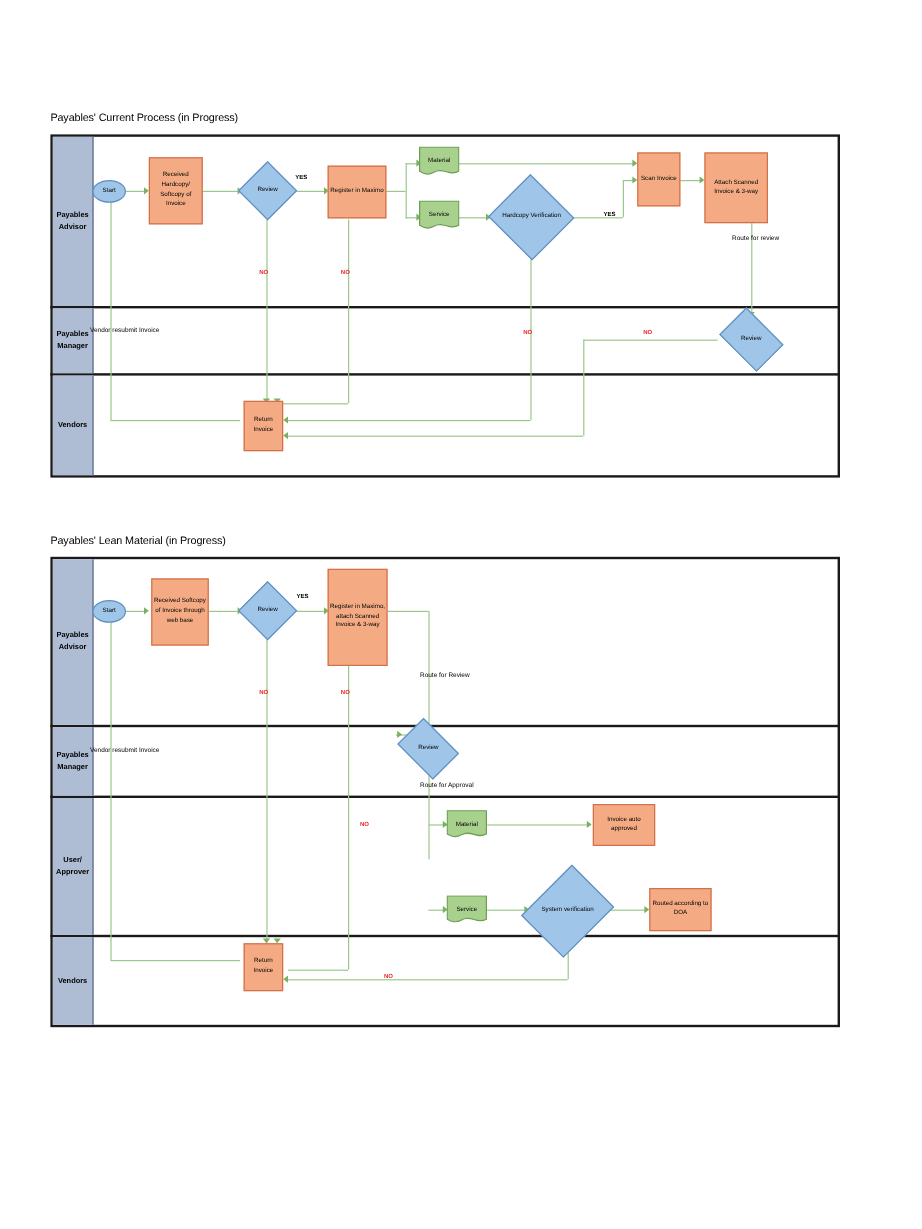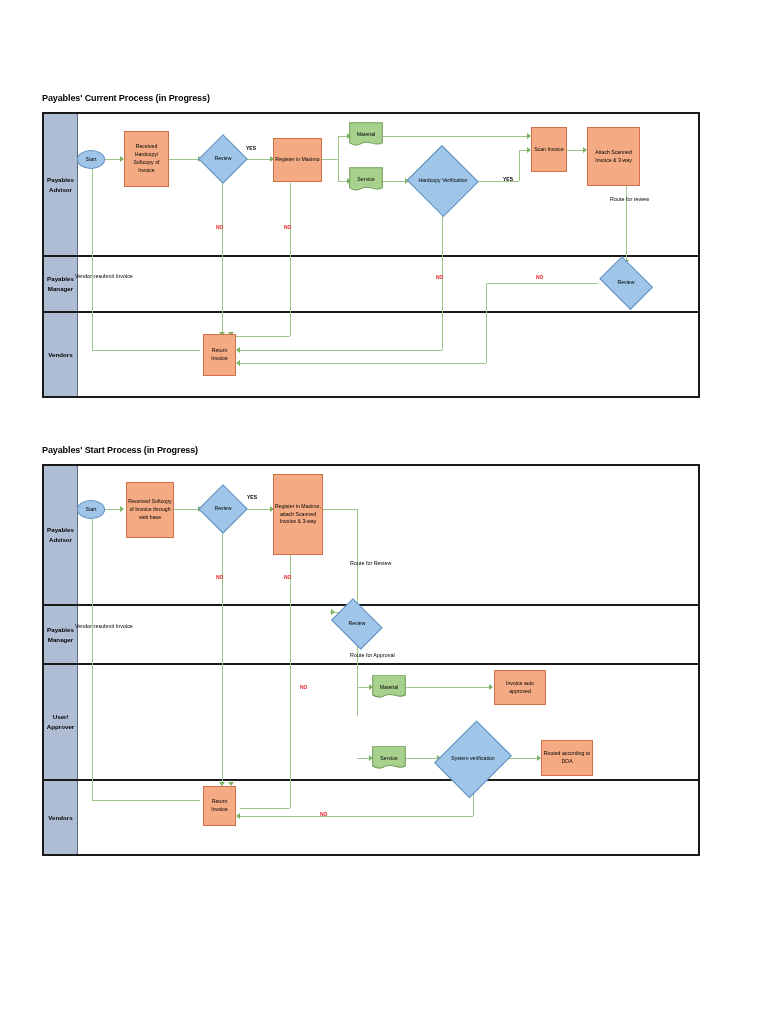--- a/index.html
+++ b/index.html
@@ -10,21 +10,21 @@
     position:relative;
     overflow:hidden;
   }
   .page{position:relative;width:768px;height:1024px;}
 
   .diagram{position:absolute;}
 
   .dtitle{
     position:absolute;
     font-size:9px;
-    font-weight:bold;
+    font-weight:normal;
     letter-spacing:-0.1px;
     white-space:nowrap;
     color:#000;
   }
 
   
   .frame{
     position:absolute;
     border:2px solid #1a1a1a;
     box-sizing:border-box;
@@ -241,21 +241,21 @@
 
     <div class="lbl yes" style="left:246px;top:145px;">YES</div>
     <div class="lbl yes" style="left:503px;top:176px;">YES</div>
     <div class="lbl no" style="left:216px;top:224px;">NO</div>
     <div class="lbl no" style="left:284px;top:224px;">NO</div>
     <div class="lbl no" style="left:436px;top:274px;">NO</div>
     <div class="lbl no" style="left:536px;top:274px;">NO</div>
     <div class="lbl plain" style="left:610px;top:196px;">Route for review</div>
   </div>
 
-  <div class="dtitle" style="left:42px;top:445px;">Payables' Start Process (in Progress)</div>
+  <div class="dtitle" style="left:42px;top:445px;">Payables' Lean Material (in Progress)</div>
 
   <div class="diagram">
     <div class="frame" style="left:42px;top:464px;width:658px;height:392px;"></div>
 
     <div class="laneSep" style="left:42px;top:604px;width:658px;"></div>
     <div class="laneSep" style="left:42px;top:663px;width:658px;"></div>
     <div class="laneSep" style="left:42px;top:779px;width:658px;"></div>
 
     <div class="laneHdr" style="left:44px;top:466px;height:138px;">
       <span>Payables<br>Advisor</span>

